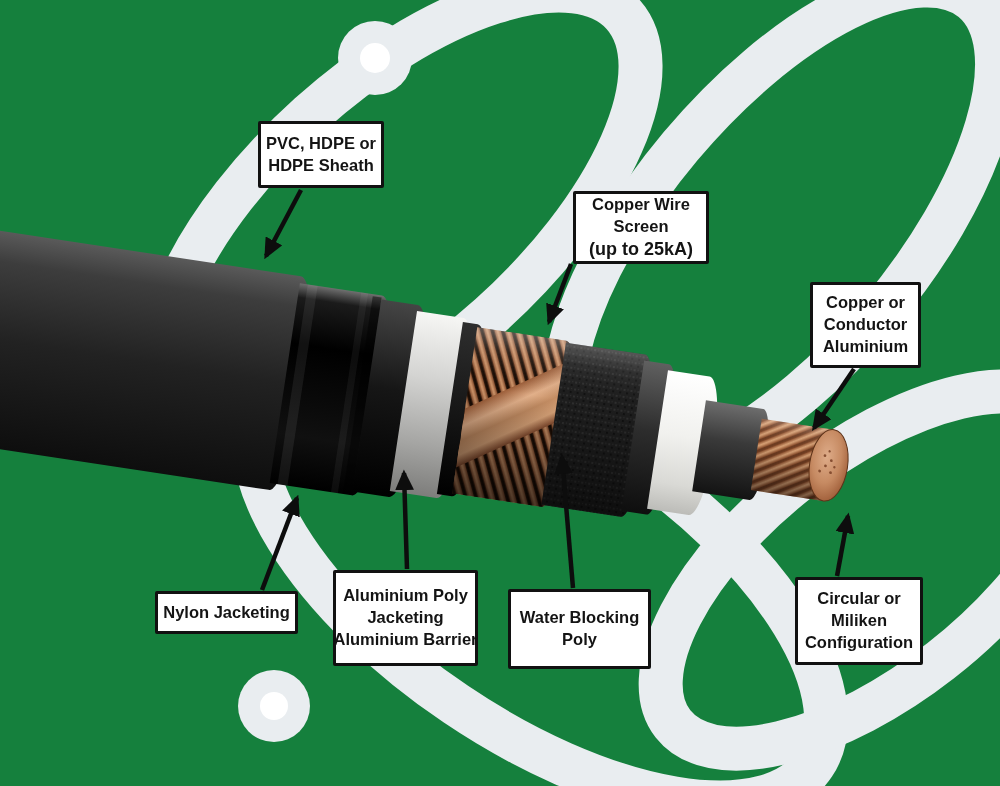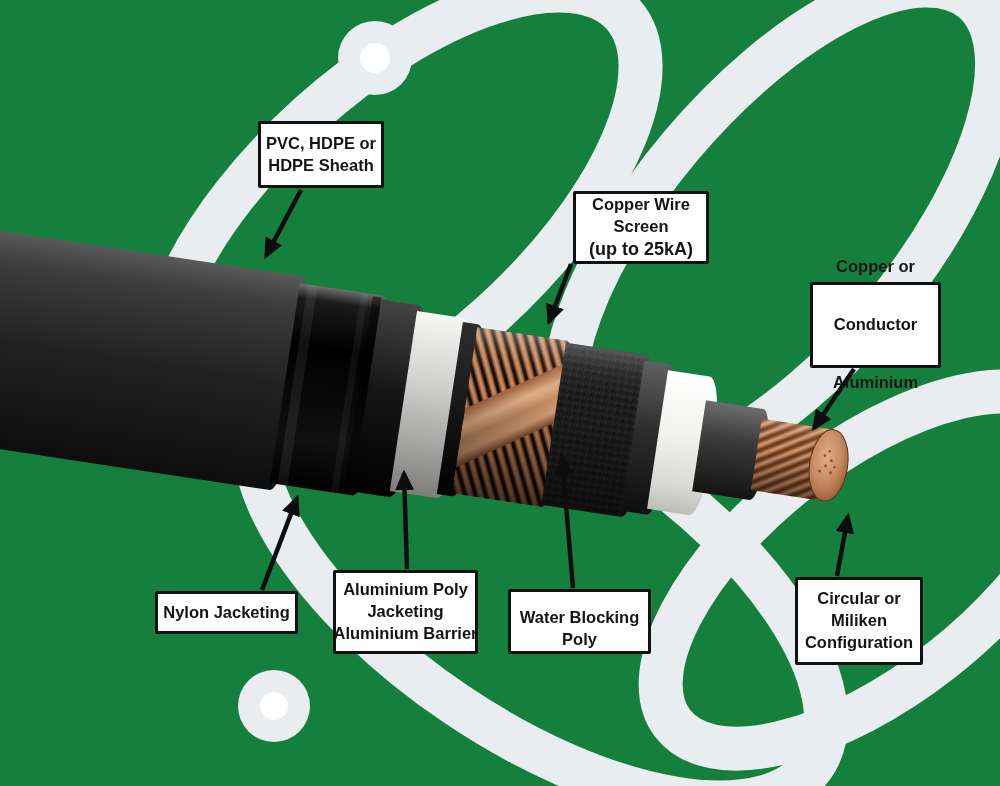--- a/index.html
+++ b/index.html
@@ -13,24 +13,24 @@
     background:#ffffff;border:3px solid #111111;border-radius:2px;
     display:flex;flex-direction:column;align-items:center;justify-content:center;
     text-align:center;color:#141414;
     font-weight:700;font-size:16.5px;line-height:1.32;
     z-index:3;
   }
   .label div{white-space:nowrap;}
   .label .sub{font-size:18px;line-height:1.25;}
   #label-sheath   {left:258px;top:121px;width:126px;height:67px;}
   #label-cws      {left:540px;top:191px;width:136px;height:73px;margin-left:33px;}
-  #label-conductor{left:810px;top:282px;width:131px;height:86px;gap:36px;}
+  #label-conductor{left:810px;top:282px;width:111px;height:86px;}
   #label-nylon    {left:155px;top:591px;width:143px;height:43px;}
-  #label-alum     {left:333px;top:570px;width:145px;height:84px;}
-  #label-water    {left:508px;top:589px;width:143px;height:65px;justify-content:flex-end;}
+  #label-alum     {left:333px;top:570px;width:145px;height:96px;}
+  #label-water    {left:508px;top:589px;width:143px;height:80px;}
   #label-circ     {left:795px;top:577px;width:128px;height:88px;}
 </style>
 </head>
 <body>
 
 <div class="stage">
 
 <svg width="1000" height="786" viewBox="0 0 1000 786">
   <defs>
     <linearGradient id="gSheath" x1="0" y1="0" x2="0" y2="1">

